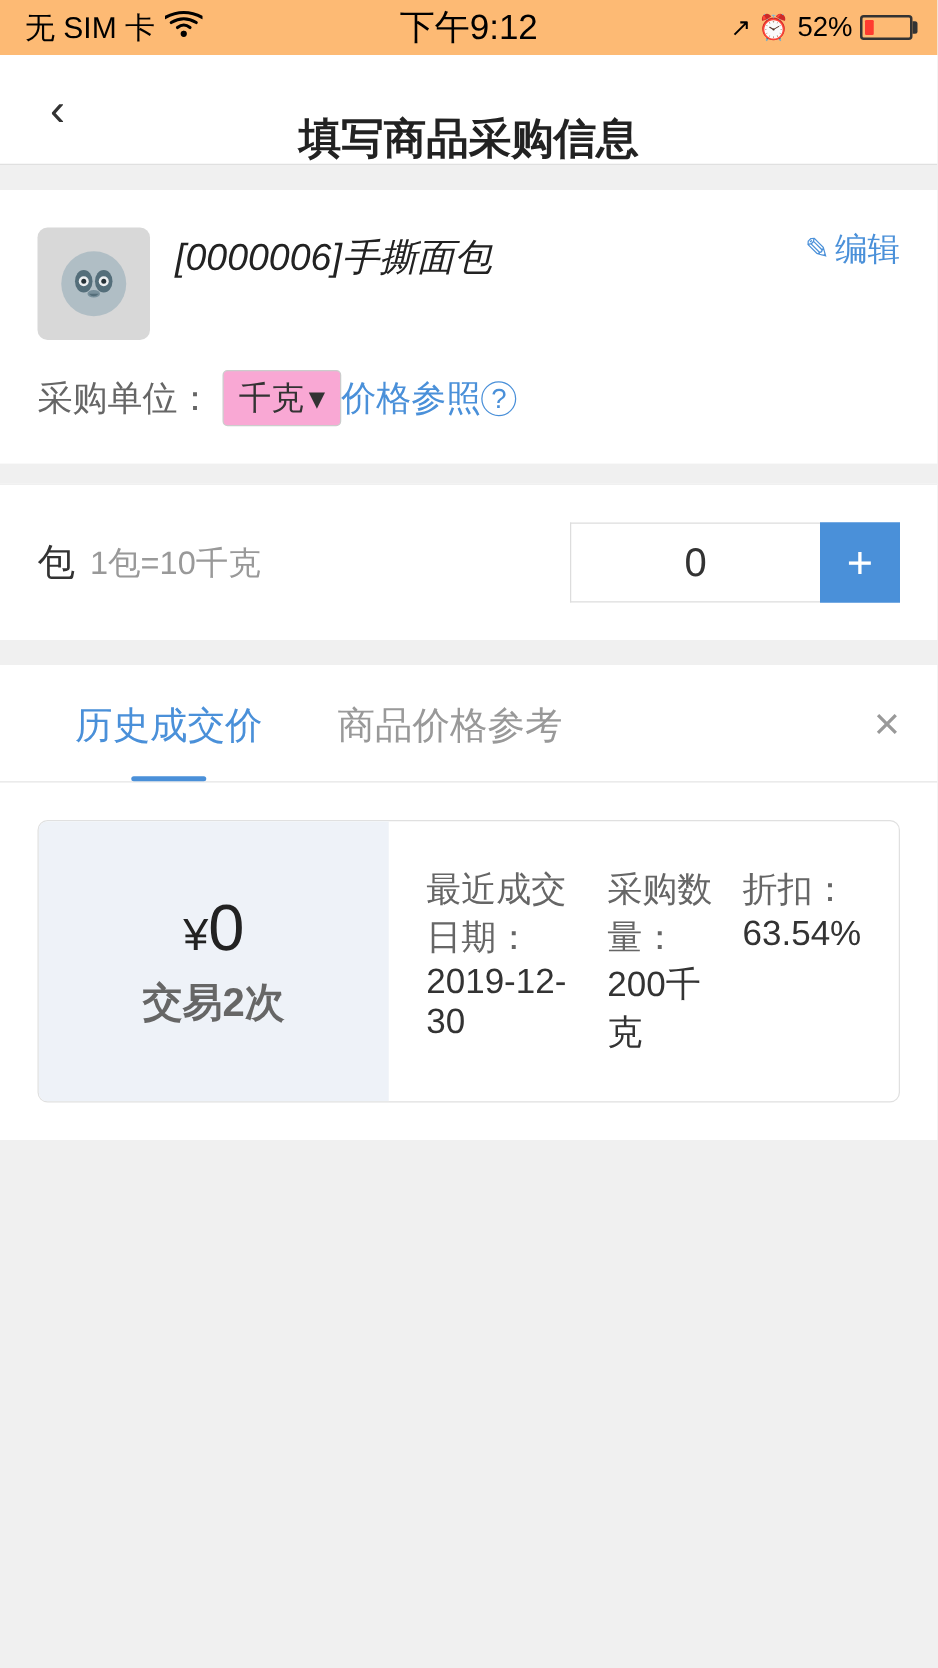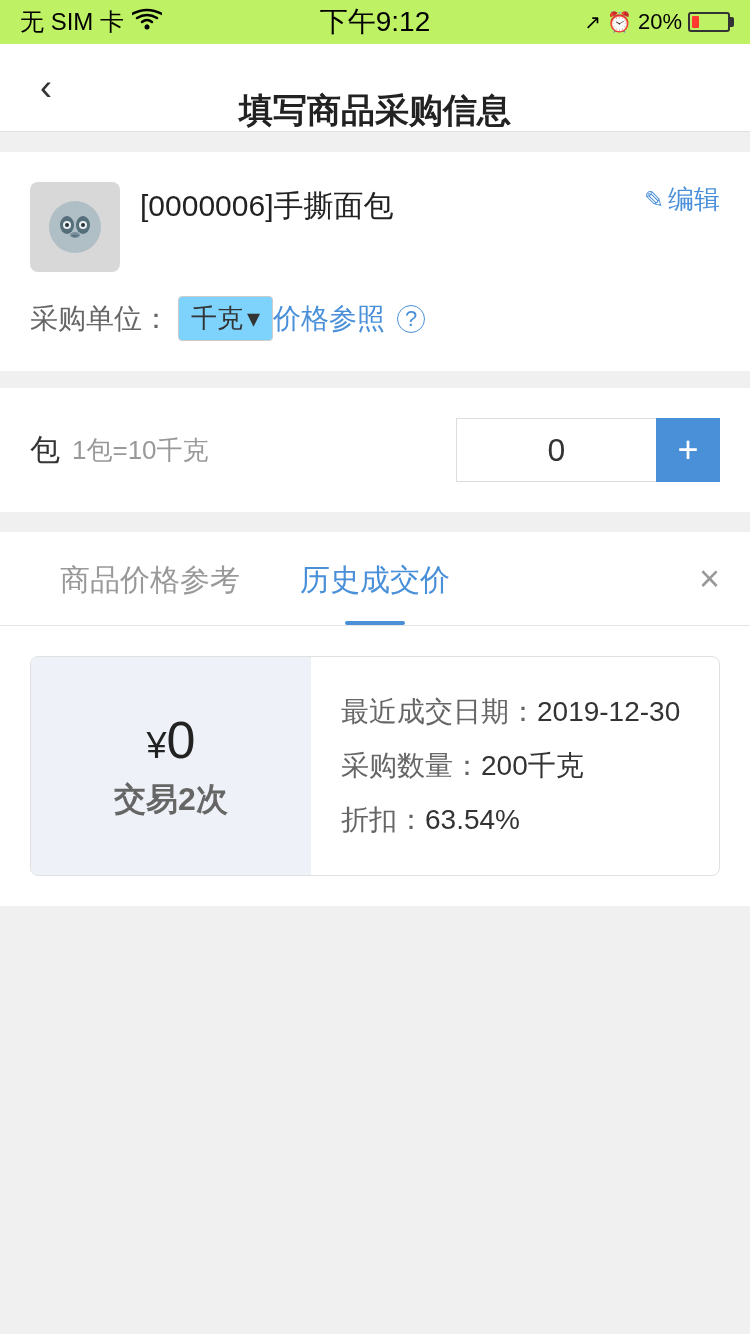--- a/index.html
+++ b/index.html
@@ -9,21 +9,21 @@
       min-height: 1334px;
       font-family: -apple-system, "PingFang SC", "Helvetica Neue", Arial, sans-serif;
       background: #f0f0f0;
       font-size: 28px;
     }
 
     
     .status-bar {
       width: 750px;
       height: 44px;
-      background: #bef264;
+      background: #fdba74;
       display: flex;
       align-items: center;
       justify-content: space-between;
       padding: 0 20px;
       font-size: 24px;
       color: #000;
     }
     .status-left {
       display: flex;
       align-items: center;
@@ -129,20 +129,21 @@
     .owl-icon {
       width: 60px;
       height: 60px;
       position: relative;
     }
     .product-name {
       font-size: 30px;
       color: #222;
       font-weight: 500;
       margin-top: 4px;
+      font-style: italic;
     }
     .edit-btn {
       color: #4a90d9;
       font-size: 26px;
       display: flex;
       align-items: center;
       gap: 4px;
       cursor: pointer;
       white-space: nowrap;
       flex-shrink: 0;
@@ -158,32 +159,32 @@
       display: flex;
       align-items: center;
       gap: 8px;
     }
     .unit-select {
       border: 1px solid #ccc;
       border-radius: 4px;
       padding: 4px 12px;
       font-size: 26px;
       color: #333;
-      background: #7dd3fc;
+      background: #f9a8d4;
       display: flex;
       align-items: center;
       gap: 4px;
       cursor: pointer;
     }
     .price-ref {
       color: #4a90d9;
       font-size: 28px;
       display: flex;
       align-items: center;
-      gap: 12px;
+      gap: 0;
       cursor: pointer;
     }
 
     
     .quantity-section {
       background: #ffffff;
       padding: 30px;
       display: flex;
       align-items: center;
       justify-content: space-between;
@@ -307,21 +308,21 @@
     .trade-count {
       font-size: 32px;
       color: #666;
       margin-top: 8px;
       font-weight: bold;
     }
     .price-card-right {
       flex: 1;
       padding: 36px 30px;
       display: flex;
-      flex-direction: column;
+      flex-direction: row;
       gap: 16px;
     }
     .detail-row {
       font-size: 28px;
       color: #333;
     }
     .detail-label {
       color: #666;
     }
 
@@ -344,21 +345,21 @@
         <path d="M5 10 Q15 4 25 10" stroke="#000" stroke-width="2.5" fill="none" stroke-linecap="round"></path>
         <path d="M0 6 Q15 -2 30 6" stroke="#000" stroke-width="2.5" fill="none" stroke-linecap="round"></path>
         <circle cx="15" cy="19" r="2.5" fill="#000"></circle>
       </svg>
     </span>
   </div>
   <div class="status-center">下午9:12</div>
   <div class="status-right">
     <span style="font-size:20px;">↗</span>
     <span style="font-size:20px;">⏰</span>
-    <span>20%</span>
+    <span>52%</span>
     <div class="battery">
       <div class="battery-fill"></div>
     </div>
   </div>
 </div>
 
 <div class="nav-bar">
   <span class="nav-back">‹</span>
   <span class="nav-title">填写商品采购信息</span>
 </div>
@@ -415,25 +416,25 @@
     <input class="qty-input" type="text" value="0" style="">
     <div class="qty-plus">
       <span>+</span>
     </div>
   </div>
 </div>
 
 <div class="bottom-panel">
 
   <div class="tab-bar">
+    <div class="tab-item active">
+      <span>历史成交价</span>
+    </div>
     <div class="tab-item">
       <span>商品价格参考</span>
-    </div>
-    <div class="tab-item active">
-      <span>历史成交价</span>
     </div>
     <div class="tab-close">×</div>
   </div>
 
   <div class="history-content">
     <div class="price-card">
       <div class="price-card-left">
         <div class="price-amount">
           <span class="price-yen">¥</span><span>0</span>
         </div>

